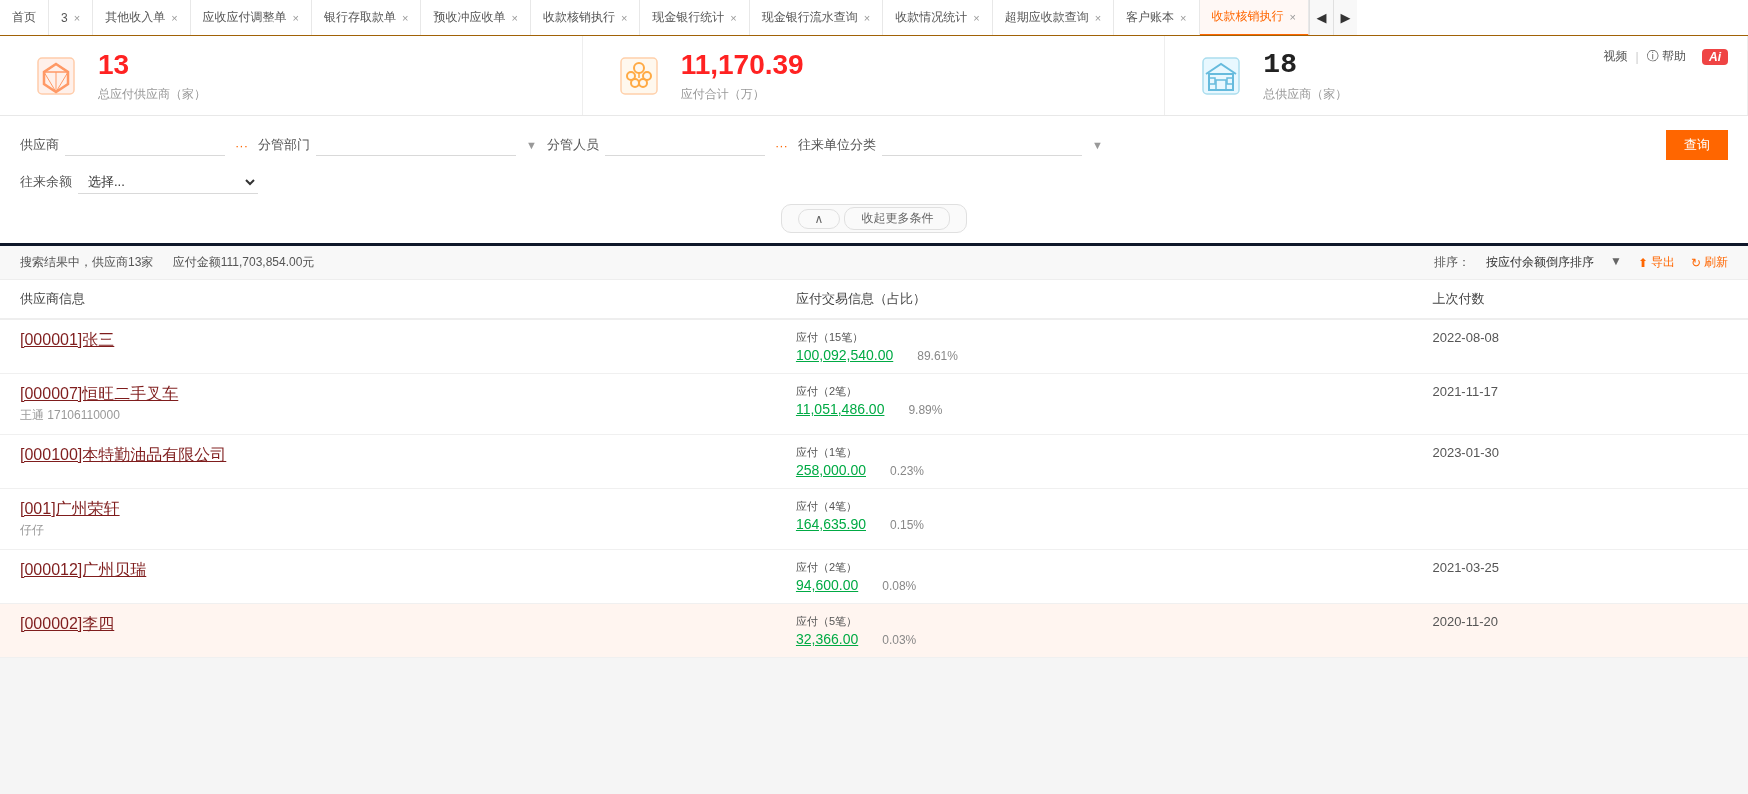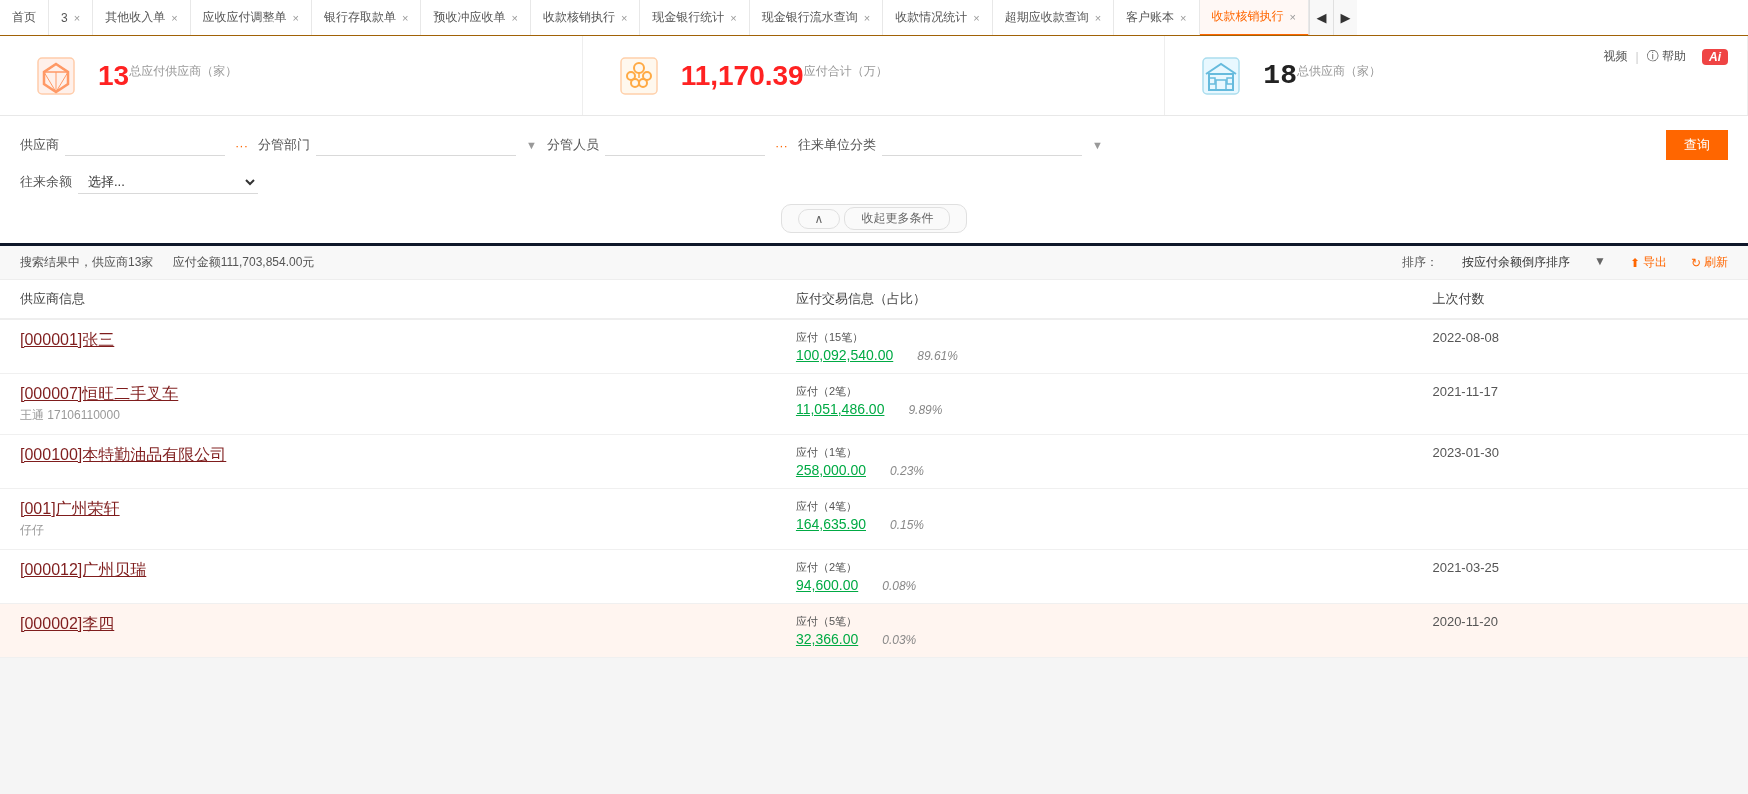--- a/index.html
+++ b/index.html
@@ -22,21 +22,21 @@
     
     .stats-bar {
       display: flex; align-items: stretch; background: #fff; border-bottom: 1px solid #e8e8e8;
       height: 80px; position: relative;
     }
     .stat-item {
       display: flex; align-items: center; padding: 10px 30px; flex: 1;
       border-right: 1px solid #eee;
     }
     .stat-icon { width: 52px; height: 52px; margin-right: 16px; flex-shrink: 0; }
-    .stat-content { display: flex; flex-direction: row; }
+    .stat-content { display: flex; flex-direction: column; }
     .stat-number { font-size: 28px; font-weight: bold; color: #ff2222; line-height: 1.2; }
     .stat-label { font-size: 12px; color: #999; margin-top: 4px; }
     .stat-actions {
       position: absolute; right: 20px; top: 12px; display: flex; align-items: center;
       font-size: 12px; color: #666;
     }
     .stat-actions span { cursor: pointer; color: #555; }
     .stat-actions .sep { margin: 0 8px; color: #ccc; }
 
     
@@ -65,36 +65,36 @@
     }
     .collapse-bar span { display: inline-flex; align-items: center; gap: 4px; border: 1px solid #e0e0e0; padding: 2px 16px; border-radius: 10px; background: #fafafa; }
 
     
     .result-bar {
       display: flex; align-items: center; justify-content: space-between;
       background: #f8f8f8; padding: 8px 20px; border-bottom: 1px solid #eee;
       font-size: 12px; color: #555;
     }
     .result-info span { margin-right: 16px; }
-    .result-actions { display: flex; align-items: flex-start; gap: 24px; }
+    .result-actions { display: flex; align-items: flex-start; gap: 16px; }
     .result-actions .action-btn { color: #ff6600; cursor: pointer; display: flex; align-items: center; gap: 3px; }
 
     
     .table-container { background: #fff; overflow-x: auto; }
     table { width: 100%; border-collapse: collapse; }
     thead tr { border-bottom: 2px solid #eee; background: #fff; }
     th { padding: 10px 20px; text-align: left; font-weight: 400; color: #444; font-size: 13px; }
     tbody tr { border-bottom: 1px solid #f0f0f0; }
     tbody tr.highlighted { background: #fff5f0; }
     td { padding: 10px 20px; vertical-align: top; font-size: 13px; }
     .supplier-link { color: #7f1d1d; text-decoration: underline; cursor: pointer; font-size: 16px; }
     .supplier-sub { color: #999; font-size: 12px; margin-top: 2px; }
     .tx-label { color: #555; font-size: 11px; }
     .tx-amount { color: #00aa44; font-size: 14px; font-weight: 500; margin-top: 2px; text-decoration: underline; cursor: pointer; }
-    .tx-pct { color: #888; font-size: 12px; margin-left: 16px; font-style: italic; }
+    .tx-pct { color: #888; font-size: 12px; margin-left: 16px; }
     .tx-row { display: flex; align-items: baseline; gap: 8px; }
     .date-val { color: #555; font-size: 13px; }
 
     
     ::-webkit-scrollbar { width: 6px; height: 6px; }
     ::-webkit-scrollbar-track { background: #f0f0f0; }
     ::-webkit-scrollbar-thumb { background: #ccc; border-radius: 3px; }
   </style>
 </head>
 <body>

